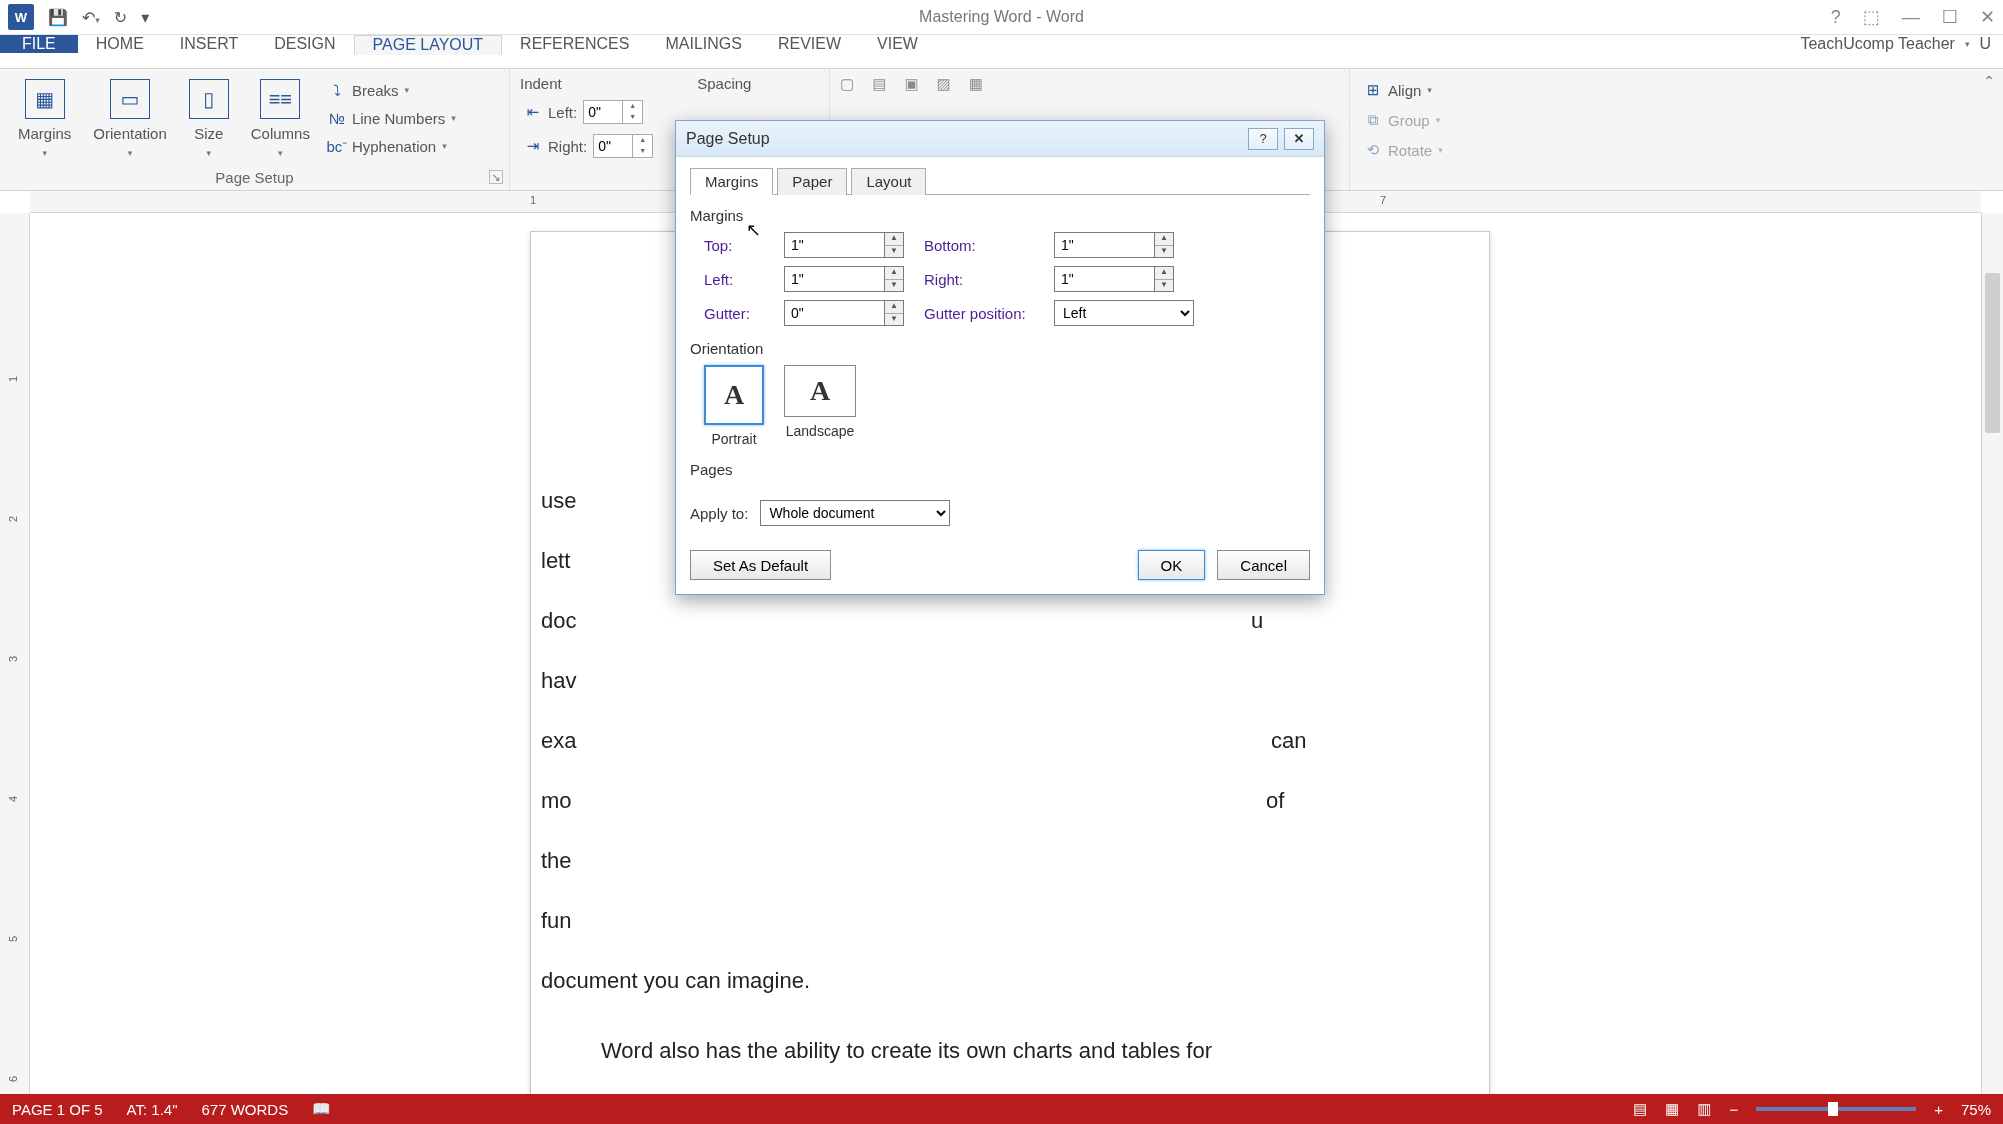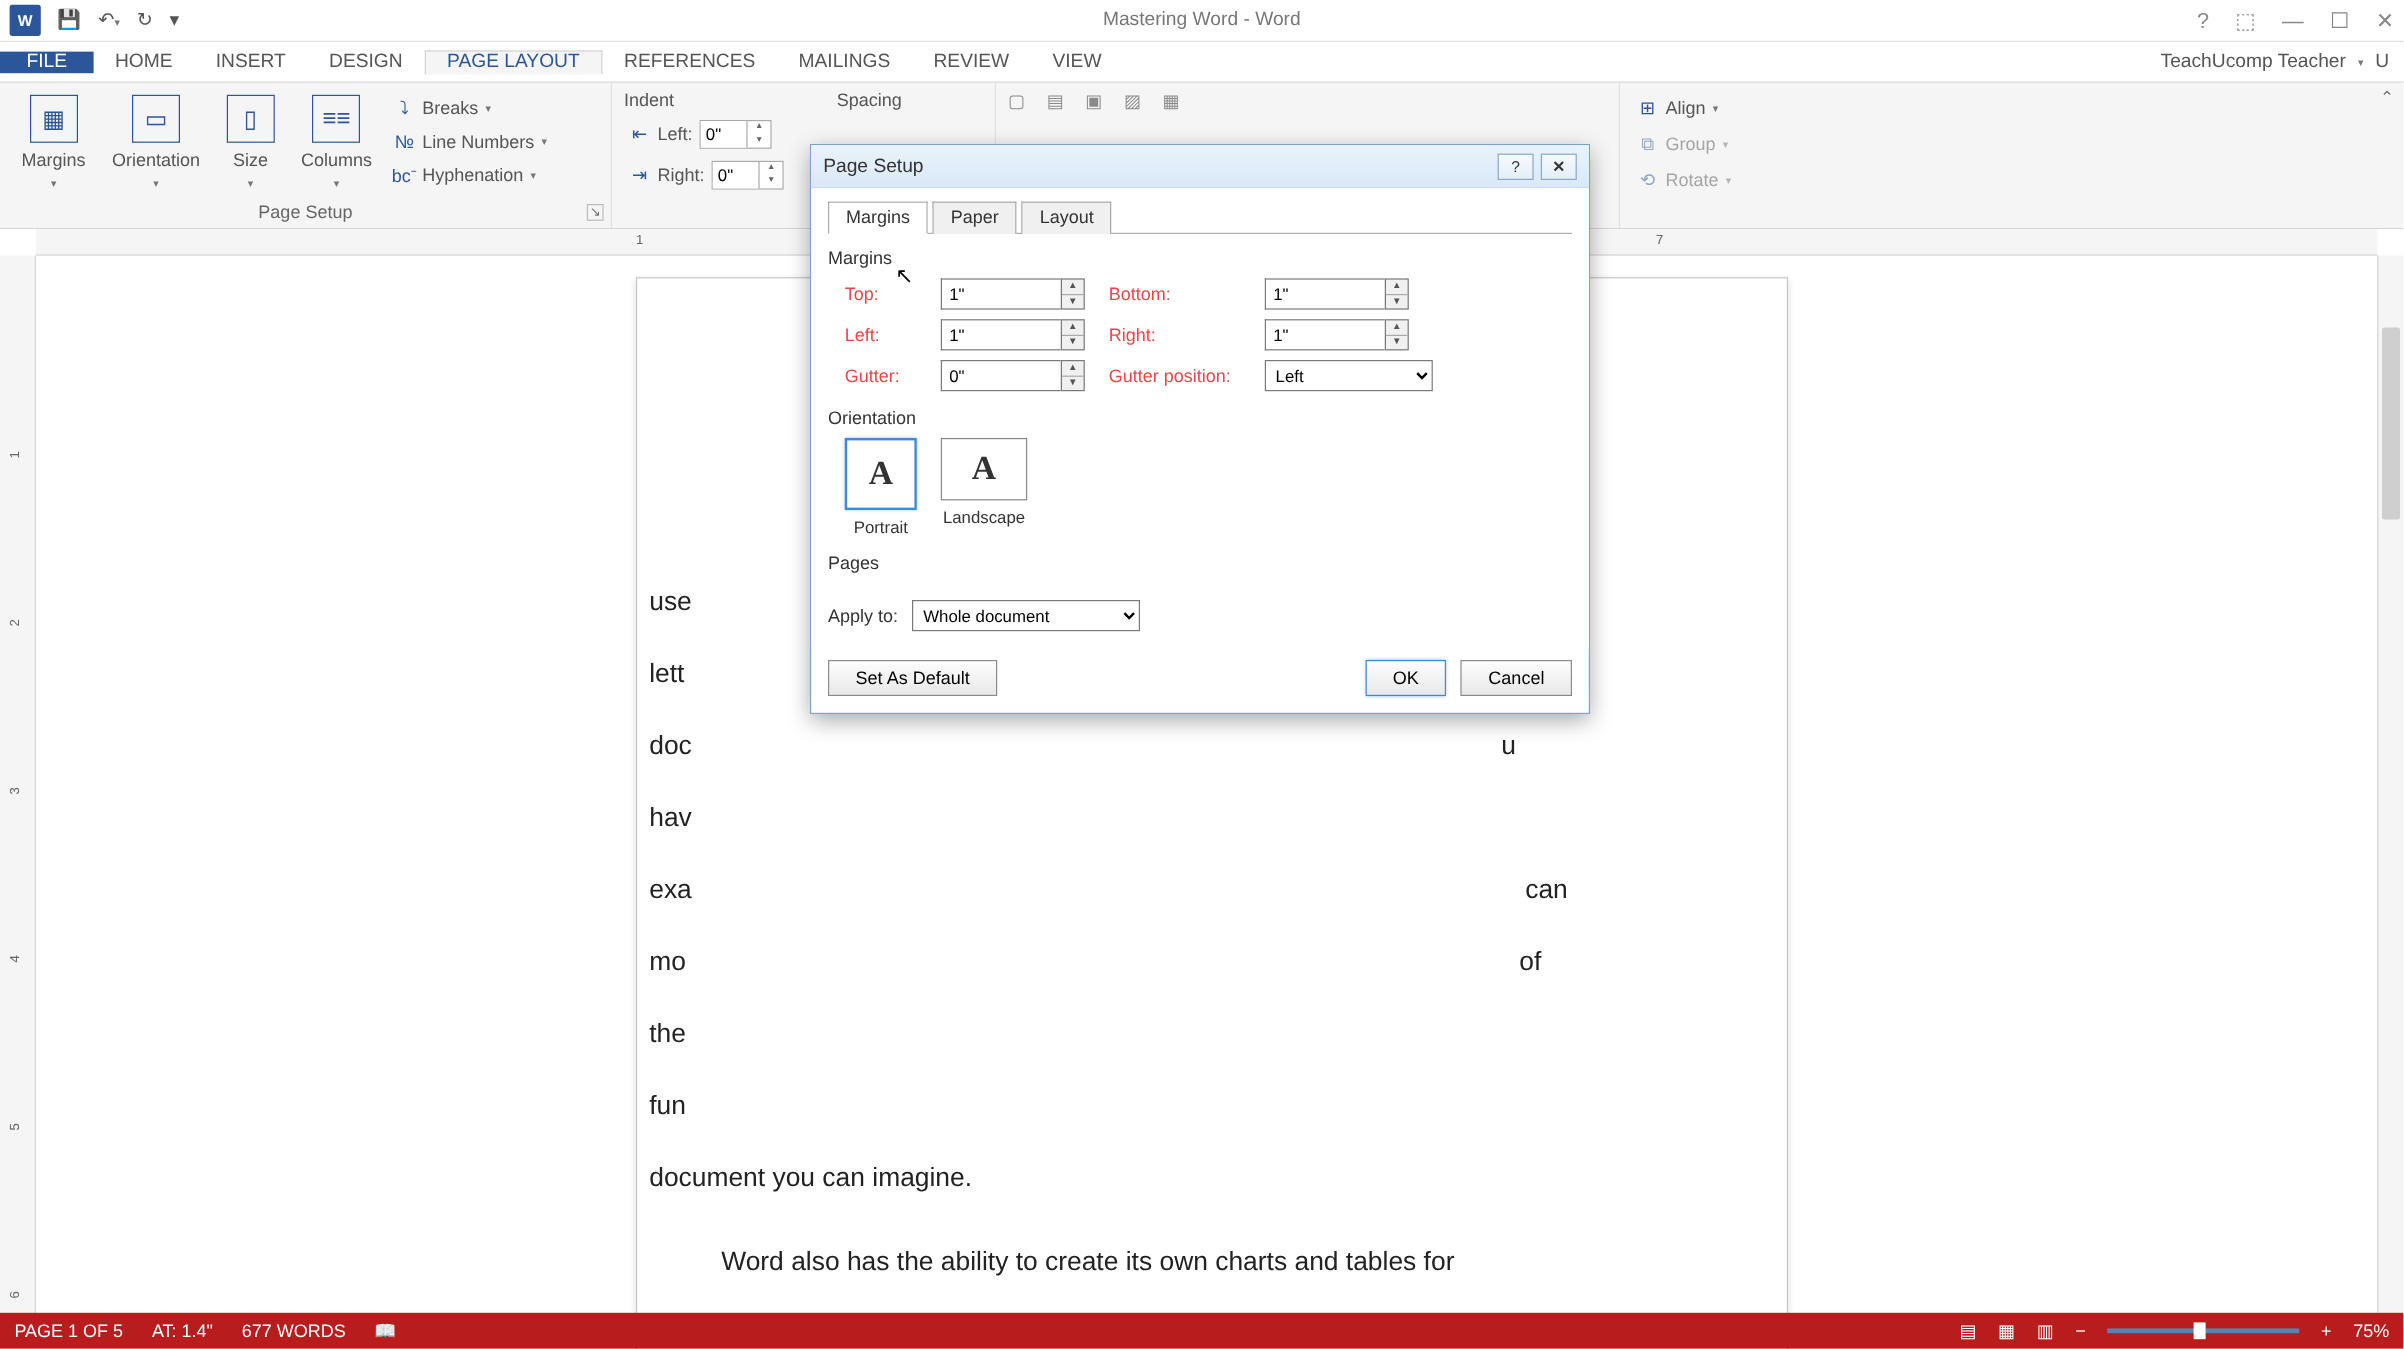--- a/index.html
+++ b/index.html
@@ -7,21 +7,21 @@
 
 
 .titlebar { height: 35px; background: #fff; border-bottom: 1px solid #e1e1e1; display: flex; align-items: center; padding: 0 8px; position: relative; }
 .titlebar .qat { display: flex; align-items: center; gap: 14px; }
 .titlebar .qat .wicon { width: 26px; height: 26px; background: #2b579a; color: #fff; display: flex; align-items: center; justify-content: center; font-weight: bold; font-size: 13px; border-radius: 2px; }
 .titlebar .qat .ic { color: #555; font-size: 16px; }
 .titlebar .title { position: absolute; left: 50%; transform: translateX(-50%); color: #777; font-size: 16px; }
 .titlebar .winctrls { margin-left: auto; display: flex; gap: 22px; color: #888; font-size: 18px; align-items: center; }
 
 
-.tabs { height: 34px; background: #fff; display: flex; align-items: center; border-bottom: 1px solid #d4d4d4; }
+.tabs { height: 34px; background: #fff; display: flex; align-items: flex-start; border-bottom: 1px solid #d4d4d4; }
 .tabs .tab { padding: 0 18px; display: flex; align-items: center; font-size: 16px; color: #555; cursor: pointer; }
 .tabs .tab.file { background: #2b579a; color: #fff; padding: 0 22px; }
 .tabs .tab.active { color: #2b579a; border: 1px solid #d4d4d4; border-bottom: 1px solid #f5f5f5; background: #f5f5f5; }
 .tabs .acct { margin-left: auto; display: flex; align-items: center; gap: 10px; padding-right: 12px; font-size: 16px; color: #555; }
 
 
 .ribbon { height: 122px; background: #f5f5f5; border-bottom: 1px solid #d4d4d4; display: flex; position: relative; }
 .ribbon .group { border-right: 1px solid #e1e1e1; padding: 6px 10px 4px 10px; display: flex; flex-direction: column; position: relative; }
 .ribbon .group .label { position: absolute; bottom: 4px; left: 0; right: 0; text-align: center; color: #666; font-size: 15px; }
 .ribbon .group .dlaunch { position: absolute; bottom: 6px; right: 6px; color: #777; font-size: 11px; border: 1px solid #bbb; width: 14px; height: 14px; line-height: 12px; text-align: center; }
@@ -58,21 +58,21 @@
 .dialog .dtitle .ctrls { margin-left: auto; display: flex; gap: 6px; }
 .dialog .dtitle .ctrls .btn { width: 30px; height: 22px; border: 1px solid #8aa8c8; background: linear-gradient(#f6fafd,#e3eef8); display: flex; align-items: center; justify-content: center; font-size: 13px; color: #333; }
 .dialog .dtitle .ctrls .btn.close { background: linear-gradient(#f6fafd,#e3eef8); font-weight: bold; }
 .dialog .dbody { padding: 10px 14px 14px 14px; background: #fff; position: relative; }
 .dialog .dtabstrip { display: flex; border-bottom: 1px solid #acacac; margin-bottom: 12px; }
 .dialog .dtab { padding: 4px 14px; border: 1px solid #acacac; border-bottom: none; margin-right: 4px; background: #f0f0f0; font-size: 15px; cursor: pointer; position: relative; top: 1px; }
 .dialog .dtab.active { background: #fff; border-bottom: 1px solid #fff; }
 .dialog fieldset { border: none; margin-bottom: 14px; }
 .dialog fieldset > .fl { font-size: 15px; color: #333; margin-bottom: 8px; }
 .dialog .mgrid { display: grid; grid-template-columns: 80px 140px 130px 140px; row-gap: 8px; align-items: center; margin-left: 14px; }
-.dialog .mgrid label { font-size: 15px; color: #ef4444; }
+.dialog .mgrid label { font-size: 15px; color: #4c1d95; }
 .dialog .spin { display: flex; height: 26px; }
 .dialog .spin input { width: 100px; border: 1px solid #7a7a7a; border-right: none; padding: 0 6px; font-size: 14px; }
 .dialog .spin .sb { width: 20px; border: 1px solid #7a7a7a; display: flex; flex-direction: column; background: #f0f0f0; }
 .dialog .spin .sb div { flex: 1; text-align: center; font-size: 8px; color: #555; border-bottom: 1px solid #aaa; line-height: 10px; }
 .dialog .spin .sb div:last-child { border-bottom: none; }
 .dialog select { height: 26px; border: 1px solid #7a7a7a; background: #fff; font-size: 14px; padding: 0 4px; }
 .dialog .orient { display: flex; gap: 20px; margin-left: 14px; }
 .dialog .orient .obtn { display: flex; flex-direction: column; align-items: center; gap: 6px; font-size: 14px; }
 .dialog .orient .obtn .obox { width: 60px; height: 60px; border: 1px solid #888; display: flex; align-items: center; justify-content: center; font-size: 28px; font-weight: bold; font-family: "Times New Roman", serif; }
 .dialog .orient .obtn.selected .obox { border: 2px solid #3b8bd6; box-shadow: 0 0 3px #7ab6ec; }

